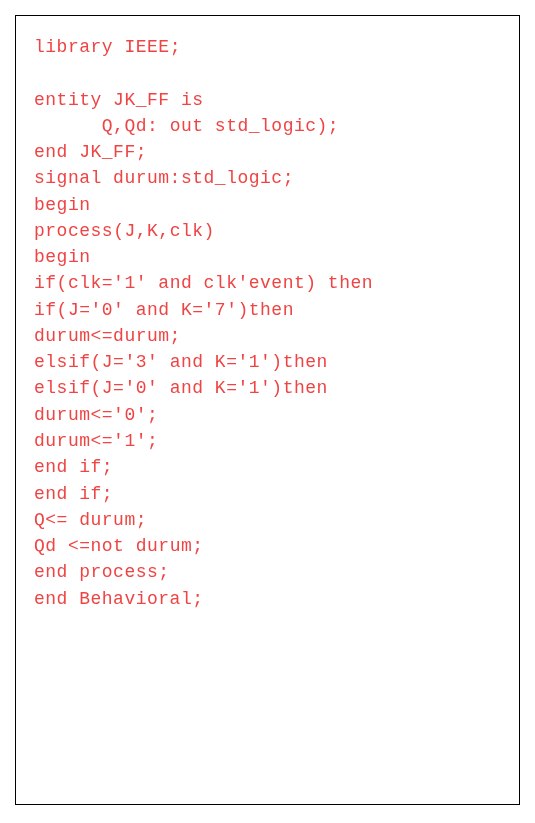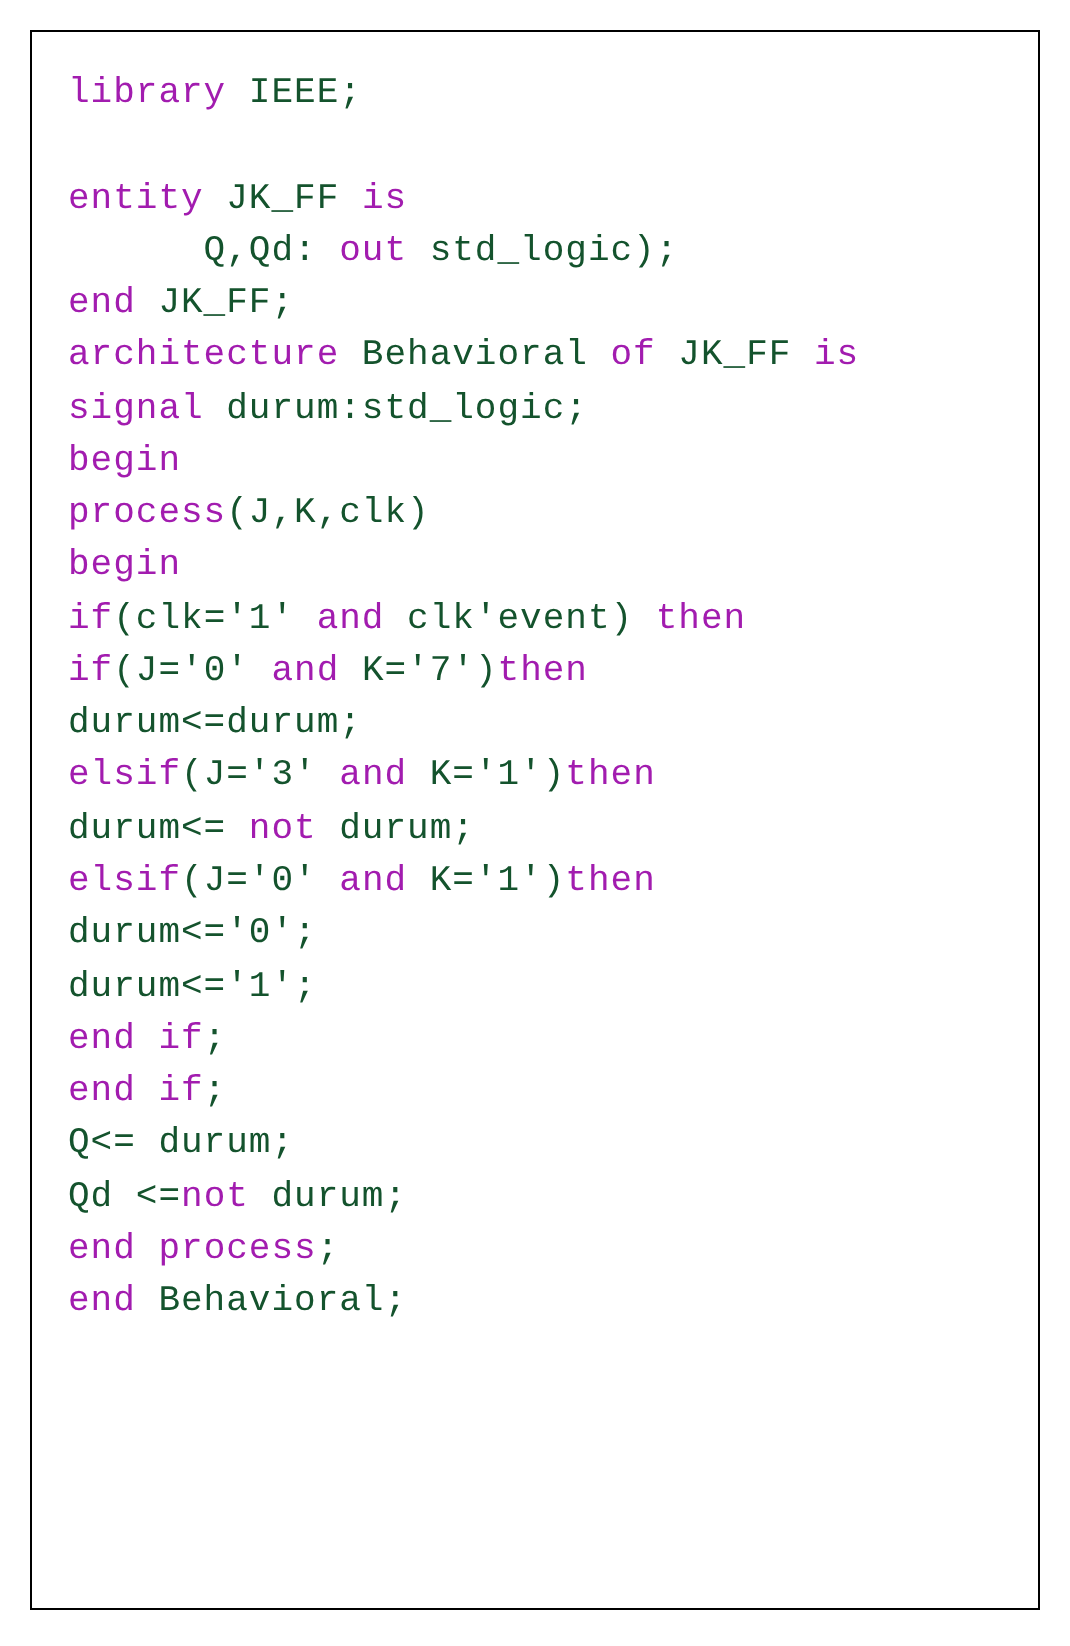--- a/index.html
+++ b/index.html
@@ -18,46 +18,44 @@
       width: 100%;
       height: 790px;
     }
     .code-line {
       font-size: 18px;
       line-height: 1.46;
       letter-spacing: 0.5px;
       white-space: pre;
     }
     .kw {
-      color: #a21caf;
+      color: #ef4444;
     }
     .normal {
-      color: #14532d;
+      color: #ef4444;
       text-align: center;
     }
   </style>
 </head>
 <body>
 
 <div class="code-container" id="code-block">
     <div class="code-line"><span class="kw">library</span><span class="normal"> IEEE;</span></div>
     <div class="code-line"><span class="normal"> </span></div>
     <div class="code-line"><span class="kw">entity</span><span class="normal"> JK_FF </span><span class="kw">is</span></div>
     <div class="code-line"><span class="normal">      Q,Qd: </span><span class="kw">out</span><span class="normal"> std_logic);</span></div>
     <div class="code-line"><span class="kw">end</span><span class="normal"> JK_FF;</span></div>
-    <div class="code-line"><span class="kw">architecture</span><span class="normal"> Behavioral </span><span class="kw">of</span><span class="normal"> JK_FF </span><span class="kw">is</span></div>
     <div class="code-line"><span class="kw">signal</span><span class="normal"> durum:std_logic;</span></div>
     <div class="code-line"><span class="kw">begin</span></div>
     <div class="code-line"><span class="kw">process</span><span class="normal">(J,K,clk)</span></div>
     <div class="code-line"><span class="kw">begin</span></div>
     <div class="code-line"><span class="kw">if</span><span class="normal">(clk='1' </span><span class="kw">and</span><span class="normal"> clk'event) </span><span class="kw">then</span></div>
     <div class="code-line"><span class="kw">if</span><span class="normal">(J='0' </span><span class="kw">and</span><span class="normal"> K='7')</span><span class="kw">then</span></div>
     <div class="code-line"><span class="normal">durum&lt;=durum;</span></div>
     <div class="code-line"><span class="kw">elsif</span><span class="normal">(J='3' </span><span class="kw">and</span><span class="normal"> K='1')</span><span class="kw">then</span></div>
-    <div class="code-line"><span class="normal">durum&lt;= </span><span class="kw">not</span><span class="normal"> durum;</span></div>
     <div class="code-line"><span class="kw">elsif</span><span class="normal">(J='0' </span><span class="kw">and</span><span class="normal"> K='1')</span><span class="kw">then</span></div>
     <div class="code-line"><span class="normal">durum&lt;='0';</span></div>
     <div class="code-line"><span class="normal">durum&lt;='1';</span></div>
     <div class="code-line"><span class="kw">end</span><span class="normal"> </span><span class="kw">if</span><span class="normal">;</span></div>
     <div class="code-line"><span class="kw">end</span><span class="normal"> </span><span class="kw">if</span><span class="normal">;</span></div>
     <div class="code-line"><span class="normal">Q&lt;= durum;</span></div>
     <div class="code-line"><span class="normal">Qd &lt;=</span><span class="kw">not</span><span class="normal"> durum;</span></div>
     <div class="code-line"><span class="kw">end</span><span class="normal"> </span><span class="kw">process</span><span class="normal">;</span></div>
     <div class="code-line"><span class="kw">end</span><span class="normal"> Behavioral;</span></div>
   </div>

